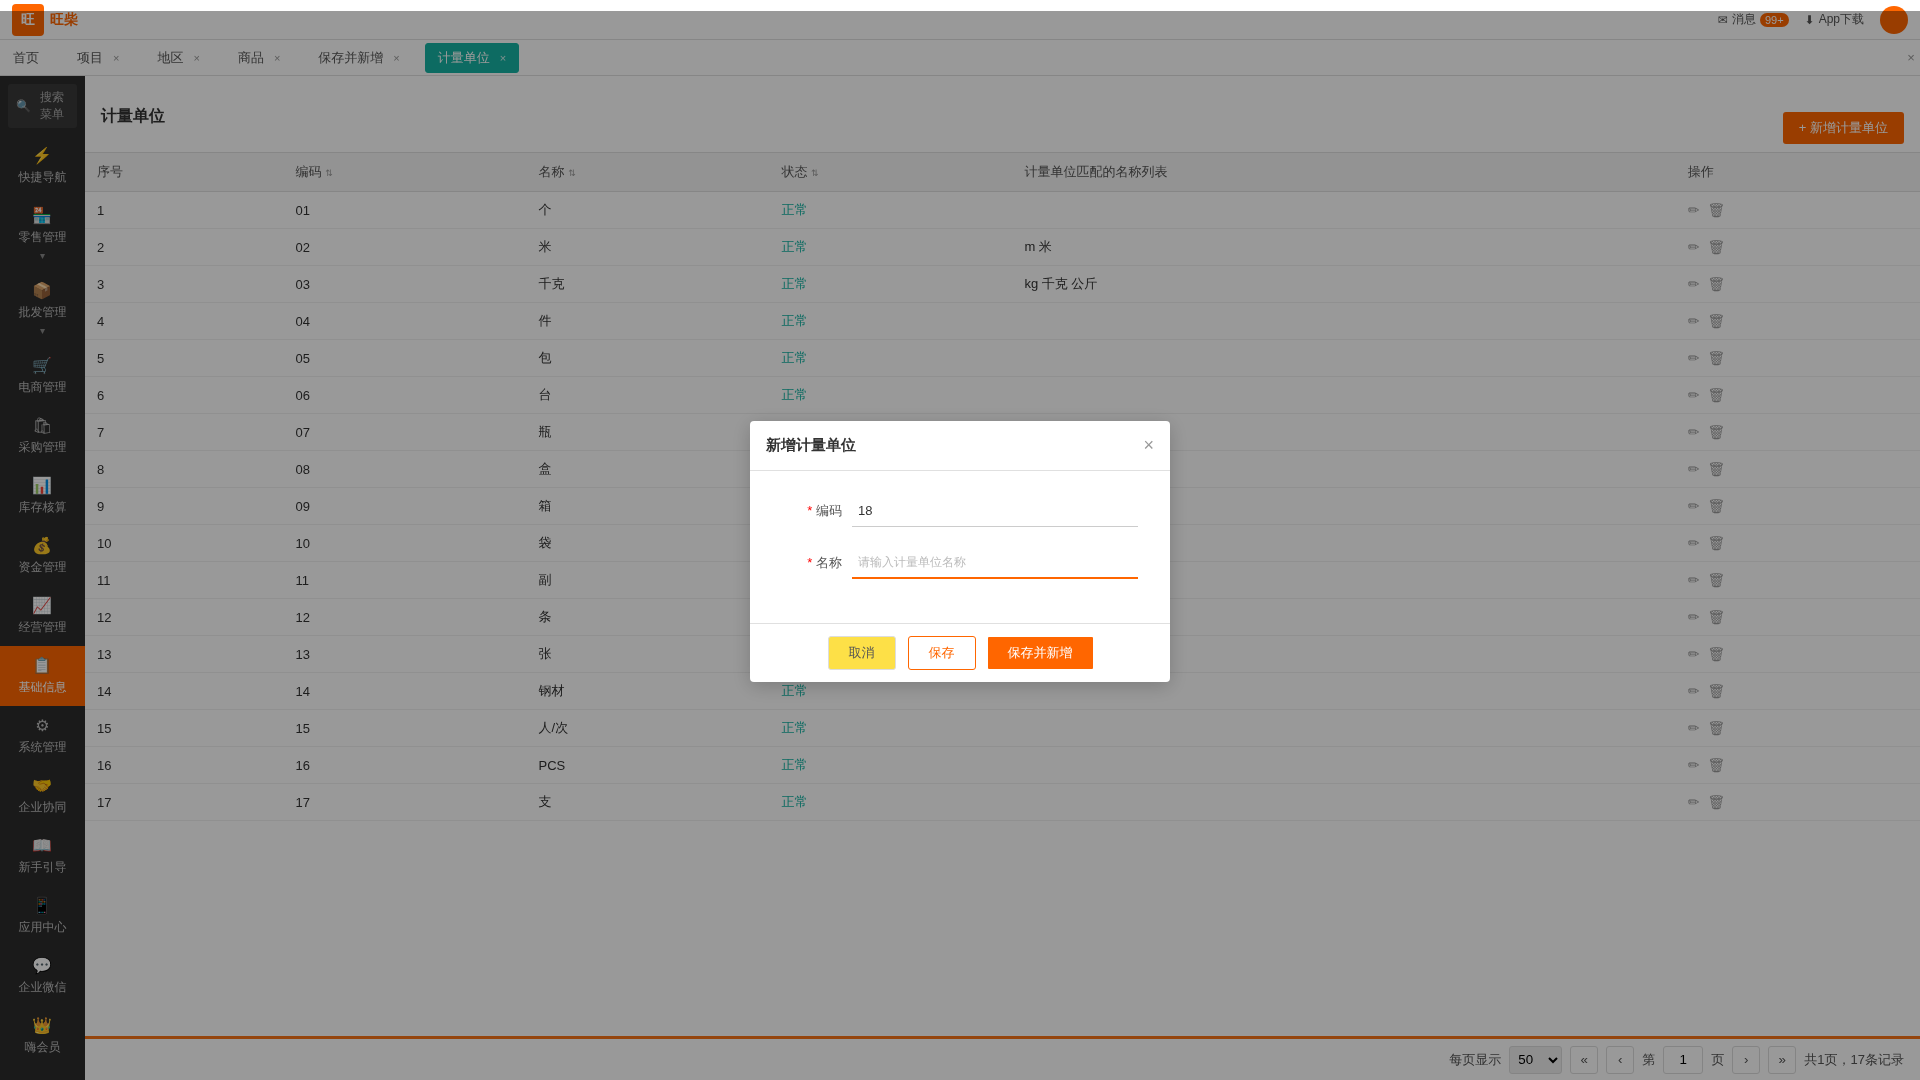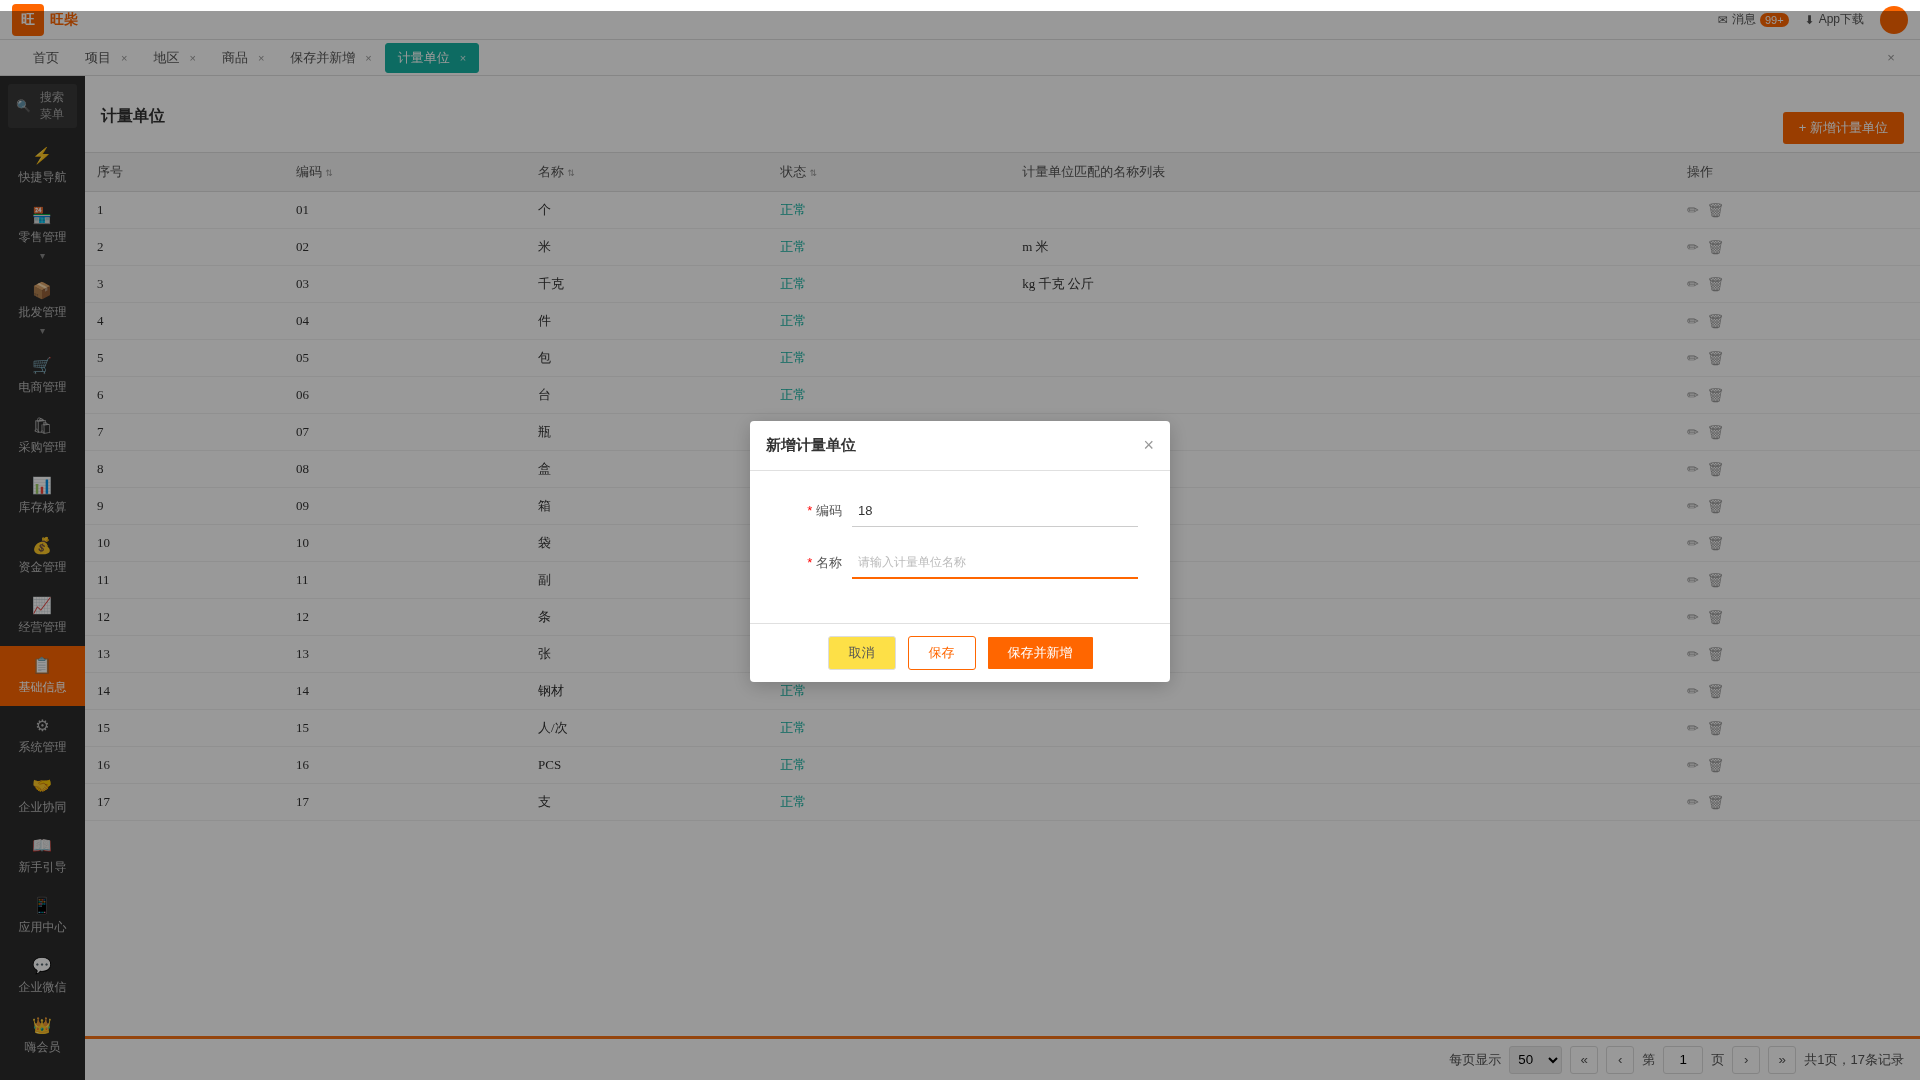--- a/index.html
+++ b/index.html
@@ -9,21 +9,21 @@
     .app-container { display: flex; flex-direction: column; height: 1080px; width: 1920px; }
     .top-bar { height: 40px; background: #fff; display: flex; align-items: center; padding: 0 12px; border-bottom: 1px solid #e0e0e0; justify-content: space-between; }
     .top-bar-left { display: flex; align-items: center; gap: 8px; }
     .logo-area { display: flex; align-items: center; gap: 6px; }
     .logo-icon { width: 32px; height: 32px; background: #f60; border-radius: 4px; display: flex; align-items: center; justify-content: center; color: #fff; font-weight: bold; font-size: 14px; }
     .logo-text { color: #f60; font-weight: bold; font-size: 14px; }
     .top-bar-right { display: flex; align-items: center; gap: 16px; }
     .top-bar-btn { display: flex; align-items: center; gap: 4px; color: #555; font-size: 12px; cursor: pointer; }
     .badge { background: #f60; color: #fff; border-radius: 8px; padding: 1px 5px; font-size: 11px; }
     .user-avatar { width: 28px; height: 28px; border-radius: 50%; background: #f60; }
-    .nav-tabs { height: 36px; background: #fff; display: flex; align-items: center; padding: 0 20px; border-bottom: 1px solid #e0e0e0; gap: 0; }
+    .nav-tabs { height: 36px; background: #fff; display: flex; align-items: center; padding: 0 0; border-bottom: 1px solid #e0e0e0; gap: 12px; }
     .nav-tab { height: 30px; padding: 0 12px; display: flex; align-items: center; gap: 6px; border-radius: 3px; cursor: pointer; font-size: 13px; color: #555; border: 1px solid transparent; }
     .nav-tab.active { background: #17b3a3; color: #fff; border-color: #17b3a3; }
     .nav-tab .close-x { color: rgba(255,255,255,0.8); font-size: 11px; margin-left: 4px; }
     .nav-tab:not(.active) .close-x { color: #999; }
     .nav-tab-close { width: 18px; height: 36px; display: flex; align-items: center; justify-content: center; cursor: pointer; color: #999; margin-left: auto; }
 
     .main-layout { display: flex; flex: 1; overflow: hidden; }
 
     
     .sidebar { width: 85px; background: #2c2c2c; display: flex; flex-direction: column; }
@@ -34,21 +34,21 @@
     .sidebar-item .si-icon { font-size: 16px; }
     .sidebar-sub-indicator { color: #888; font-size: 10px; }
 
     
     .content { flex: 1; background: #f5f5f5; display: flex; flex-direction: column; overflow: hidden; }
     .content-header { padding: 12px 16px 8px; background: #fff; border-bottom: 1px solid #e0e0e0; display: flex; align-items: center; justify-content: space-between; }
     .page-title-text { font-size: 16px; font-weight: bold; color: #333; }
     .add-btn { background: #f60; color: #fff; border: none; padding: 7px 16px; border-radius: 3px; cursor: pointer; font-size: 13px; margin-top: 24px; }
 
     
-    .table-container { flex: 1; overflow-y: auto; padding: 0; background: #fff; font-family: Liberation Serif, serif; }
+    .table-container { flex: 1; overflow-y: auto; padding: 0; background: #fff; }
     table { width: 100%; border-collapse: collapse; }
     thead tr { background: #f5f5f5; }
     th { padding: 10px 12px; text-align: left; font-size: 13px; color: #555; border-bottom: 1px solid #e0e0e0; font-weight: normal; white-space: nowrap; }
     td { padding: 9px 12px; border-bottom: 1px solid #f0f0f0; color: #333; font-size: 13px; }
     .status-normal { color: #17b3a3; }
     .action-icons { display: flex; gap: 8px; }
     .action-icon { color: #999; cursor: pointer; font-size: 14px; }
 
     
     .pagination { height: 44px; display: flex; align-items: center; justify-content: flex-end; padding: 0 16px; gap: 8px; background: #fff; border-top: 3px solid #f97316; font-size: 13px; color: #555; }

